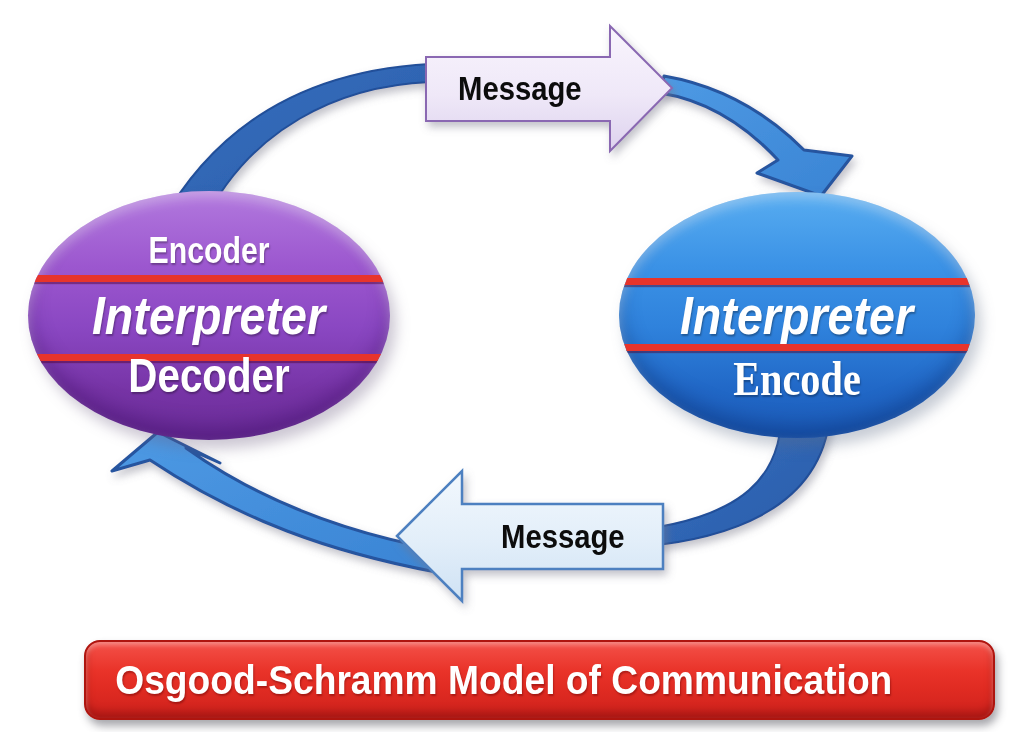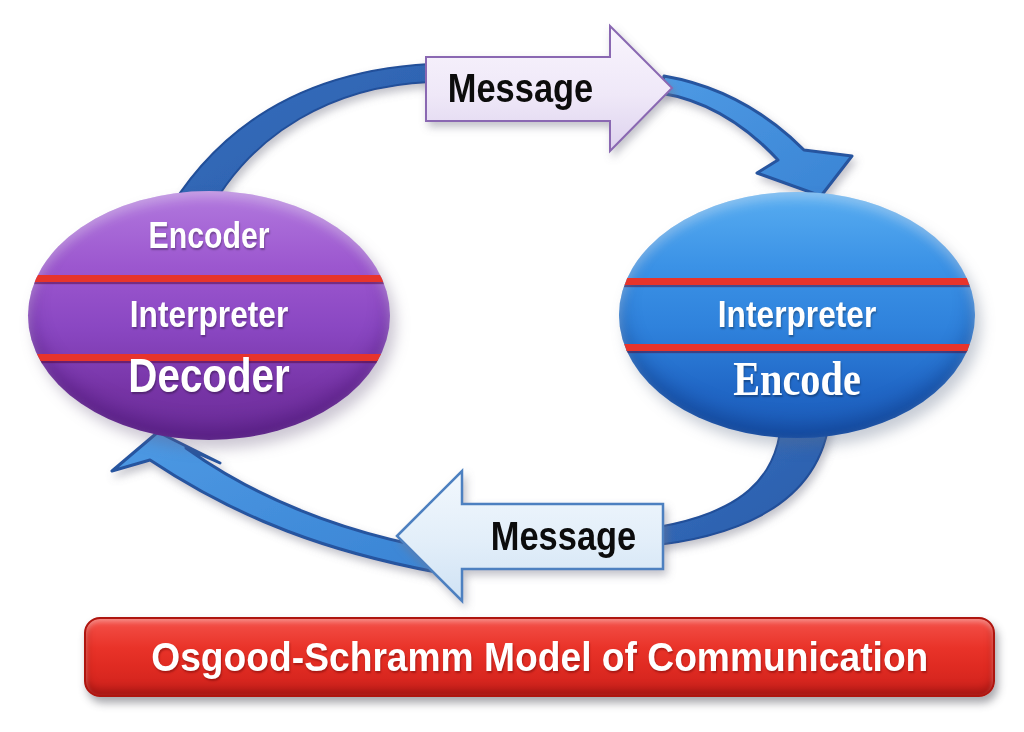--- a/index.html
+++ b/index.html
@@ -20,49 +20,49 @@
     left:619px;top:192px;width:356px;height:246px;
     background:linear-gradient(180deg,#58adf1 0%,#3b92e6 30%,#2f82dc 55%,#2168c7 80%,#1c5cba 100%);
     box-shadow:inset 0 6px 12px rgba(255,255,255,.35), inset 0 -12px 20px rgba(0,30,90,.35), 6px 9px 14px rgba(95,110,135,.35);
   }
   .node .row{
     position:absolute;left:0;width:100%;display:flex;align-items:center;justify-content:center;
     color:#ffffff;font-weight:bold;
   }
   .node .row span{display:inline-block;transform:scaleX(.84);text-shadow:1px 2px 2px rgba(0,0,0,.3);white-space:nowrap;}
   .node .row.mid span{transform:scaleX(.88);}
-  .row.r1{top:17px;height:56px;font-size:36px;}
-  .row.mid{top:96px;height:56px;font-size:36px;}
+  .row.r1{top:32px;height:56px;font-size:36px;}
+  .row.mid{top:96px;height:56px;font-size:53px;font-style:italic;}
   .row.r3{top:158px;height:52px;font-size:48px;}
   .node.right .row.r1{top:32px;}
   .node.right .row.mid{top:95px;}
   .node.right .row.r3{top:160px;font-family:Liberation Serif, serif;}
   .divider{position:absolute;left:0;width:100%;height:7px;background:#e7342b;box-shadow:0 2px 1px rgba(80,0,40,.45);}
   .node.left .divider.d1{top:84px;}
   .node.left .divider.d2{top:163px;}
   .node.right .divider.d1{top:86px;}
   .node.right .divider.d2{top:152px;}
 
   
   .msg-label{
     position:absolute;z-index:3;display:flex;align-items:center;justify-content:center;
-    color:#0c0c0c;font-weight:bold;font-size:40px;
+    color:#0c0c0c;font-weight:bold;font-size:34px;
   }
   .msg-label span{display:inline-block;transform:scaleX(.86);white-space:nowrap;}
   .msg-label.top{left:430px;top:57px;width:180px;height:62px;}
   .msg-label.bottom{left:464px;top:504px;width:198px;height:64px;}
 
   
   .banner{
-    position:absolute;left:84px;top:617px;width:911px;height:80px;z-index:2;
+    position:absolute;left:84px;top:640px;width:911px;height:80px;z-index:2;
     border-radius:16px;
     background:linear-gradient(180deg,#f45149 0%,#e93329 38%,#e02b22 62%,#ce211c 100%);
     border:2px solid #ae150f;box-sizing:border-box;
     box-shadow:inset 0 3px 5px rgba(255,255,255,.35), inset 0 -6px 8px rgba(90,0,0,.35), 3px 6px 8px rgba(60,60,70,.45);
-    display:flex;align-items:center;justify-content:center;
+    display:flex;align-items:center;
   }
   .banner span{
     display:inline-block;transform:scaleX(.93);color:#ffffff;font-weight:bold;font-size:40px;
     text-shadow:1px 2px 2px rgba(90,0,0,.4);white-space:nowrap;
   }
 </style>
 </head>
 <body>
 
 <div class="canvas">

